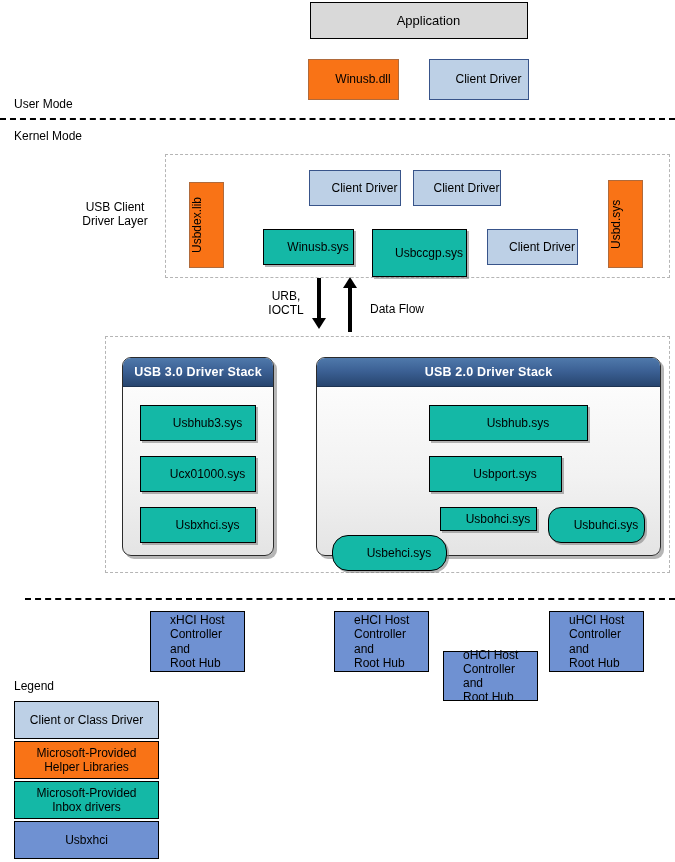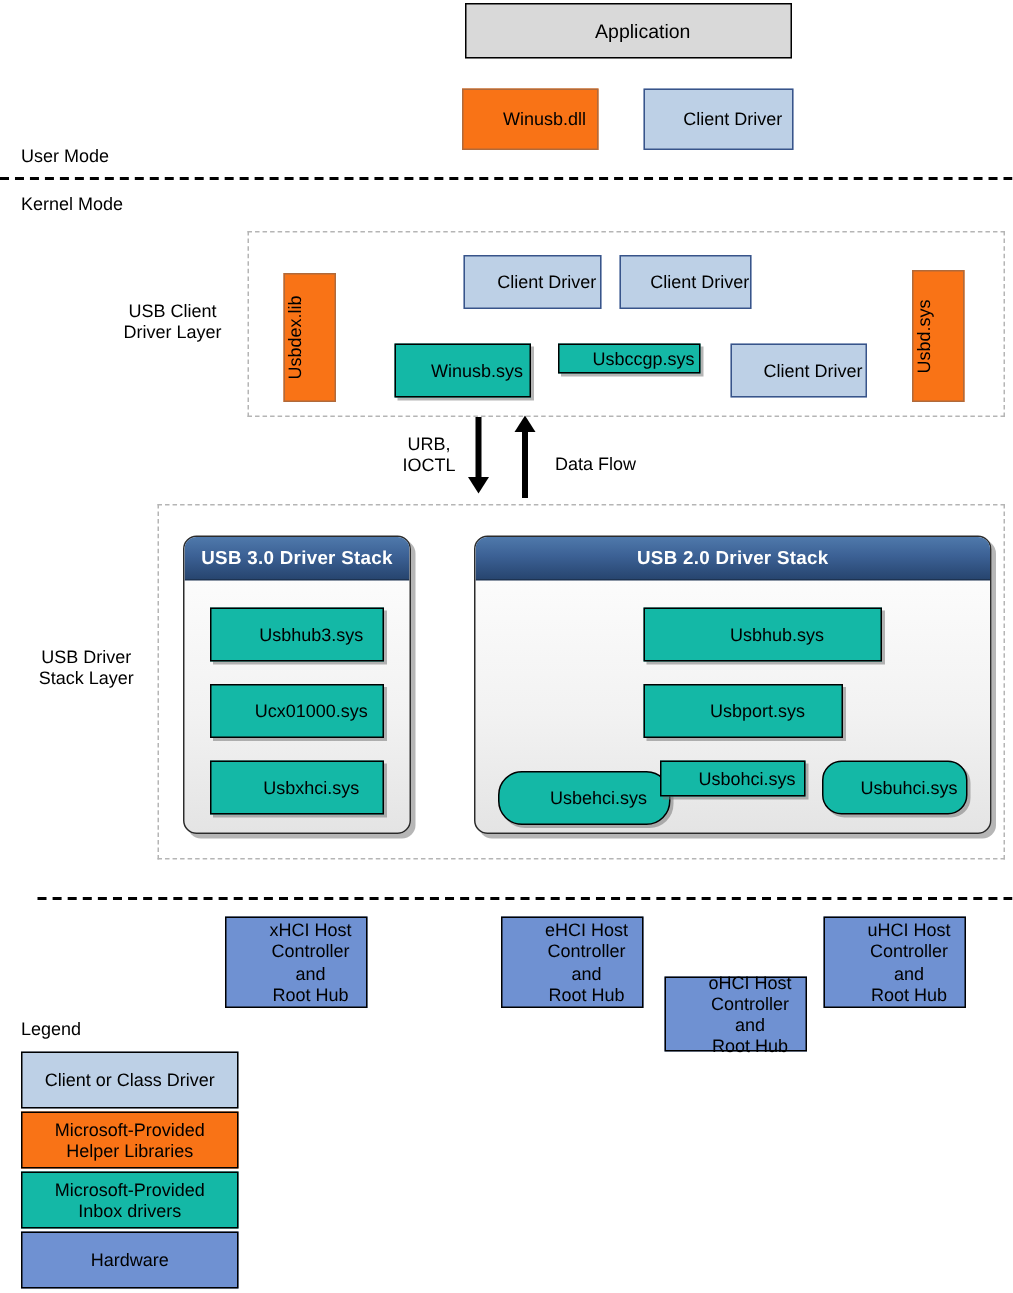--- a/index.html
+++ b/index.html
@@ -20,21 +20,21 @@
     left: 0; top: 0;
     width: 675px;
     height: 862px;
   }
   .box {
     position: absolute;
     box-sizing: border-box;
     display: flex;
     align-items: center;
     justify-content: center;
-    text-align: center;
+    text-align: left;
     font-size: 12px;
     line-height: 1.18;
     border: 1px solid #000000;
     white-space: pre-line;
     padding-left: 19px;
   }
   
   .app-box {
     background: #d9d9d9;
     border: 1px solid #000000;
@@ -177,52 +177,50 @@
   <div class="box helper-box vertical" style="left:189px; top:182px; width:35px; height:86px;">Usbdex.lib</div>
 
   <div class="box helper-box vertical" style="left:608px; top:180px; width:35px; height:88px;">Usbd.sys</div>
 
   <div class="box client-box" style="left:309px; top:170px; width:92px; height:36px;">Client Driver</div>
 
   <div class="box client-box" style="left:413px; top:170px; width:88px; height:36px;">Client Driver</div>
 
   <div class="box inbox-box" style="left:263px; top:229px; width:91px; height:36px;">Winusb.sys</div>
 
-  <div class="box inbox-box" style="left:372px; top:229px; width:95px; height:20px;">Usbccgp.sys</div>
+  <div class="box inbox-box" style="left:372px; top:229px; width:95px; height:48px;">Usbccgp.sys</div>
 
   <div class="box client-box" style="left:487px; top:229px; width:91px; height:36px;">Client Driver</div>
 
   <div class="arrow-shaft" style="left:317px; top:278px; height:42px;"></div>
   <div class="arrow-head-down" style="left:312px; top:318px;"></div>
   <div class="label" style="left:258px; top:289px; width:56px;">URB,
 IOCTL</div>
 
   <div class="arrow-shaft" style="left:348px; top:288px; height:44px;"></div>
   <div class="arrow-head-up" style="left:343px; top:277px;"></div>
   <div class="label left" style="left:358px; top:302px;margin-left:12px;">Data Flow</div>
 
-  <div class="label" style="left:5px; top:431px; width:105px;">USB Driver
-Stack Layer</div>
 
   <div class="group" style="left:105px; top:336px; width:565px; height:237px;"></div>
 
   <div class="stack" style="left:122px; top:357px; width:152px; height:199px;">
     <div class="stack-header">USB 3.0 Driver Stack</div>
   </div>
   <div class="box inbox-box" style="left:140px; top:405px; width:116px; height:36px;">Usbhub3.sys</div>
   <div class="box inbox-box" style="left:140px; top:456px; width:116px; height:36px;">Ucx01000.sys</div>
   <div class="box inbox-box" style="left:140px; top:507px; width:116px; height:36px;">Usbxhci.sys</div>
 
   <div class="stack" style="left:316px; top:357px; width:345px; height:199px;">
     <div class="stack-header">USB 2.0 Driver Stack</div>
   </div>
   <div class="box inbox-box" style="left:429px; top:405px; width:159px; height:36px;">Usbhub.sys</div>
   <div class="box inbox-box" style="left:429px; top:456px; width:133px; height:36px;">Usbport.sys</div>
 
-  <div class="box inbox-box" style="left:332px; top:514px; width:115px; height:36px;border-radius:16px;">Usbehci.sys</div>
+  <div class="box inbox-box" style="left:332px; top:535px; width:115px; height:36px;border-radius:16px;">Usbehci.sys</div>
   <div class="box inbox-box" style="left:440px; top:507px; width:97px; height:24px;">Usbohci.sys</div>
   <div class="box inbox-box" style="left:548px; top:507px; width:97px; height:36px;border-radius:13px;">Usbuhci.sys</div>
 
   <div class="hline" style="left:25px; top:598px; width:650px;"></div>
 
   <div class="box hw-box" style="left:150px; top:611px; width:95px; height:61px;">xHCI Host
 Controller and
 Root Hub</div>
   <div class="box hw-box" style="left:334px; top:611px; width:95px; height:61px;">eHCI Host
 Controller and
@@ -234,15 +232,15 @@
 Controller and
 Root Hub</div>
 
   <div class="legend-title">Legend</div>
 
   <div class="legend-box client-box" style="top:701px;">Client or Class Driver</div>
   <div class="legend-box helper-box" style="top:741px;">Microsoft-Provided
 Helper Libraries</div>
   <div class="legend-box inbox-box" style="top:781px; box-shadow:none;">Microsoft-Provided
 Inbox drivers</div>
-  <div class="legend-box hw-box" style="top:821px;">Hardware</div>
+  <div class="legend-box hw-box" style="top:821px;">Usbxhci</div>
 
 </div>
 
 </body></html>

